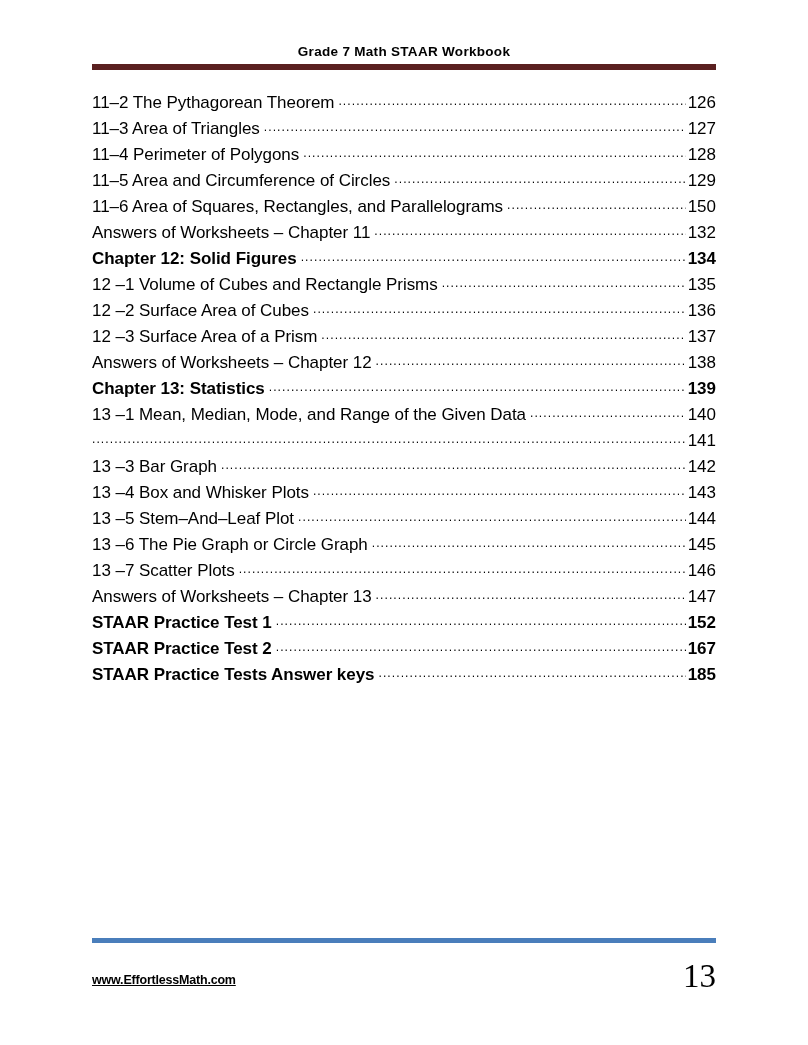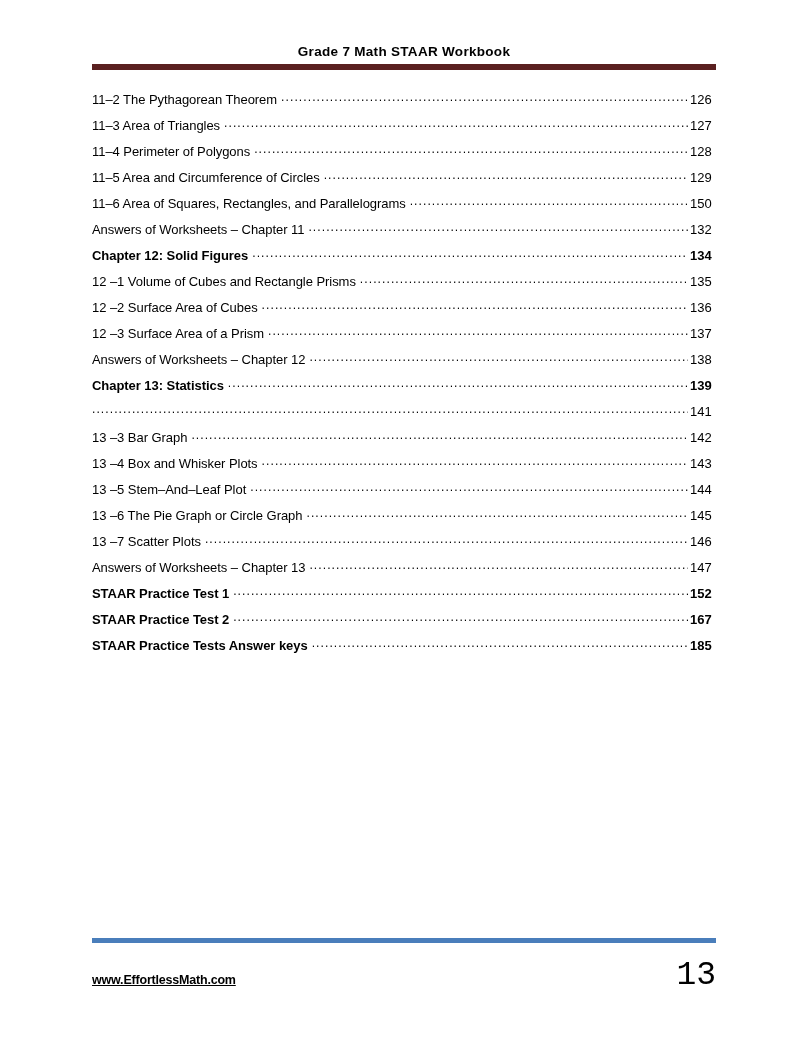--- a/index.html
+++ b/index.html
@@ -53,21 +53,21 @@
     position: absolute;
     left: 92px;
     top: 91px;
     width: 624px;
   }
 
   .toc-row {
     display: flex;
     align-items: baseline;
     height: 26px;
-    font-size: 13px;
+    font-size: 17px;
     color: #000000;
     white-space: nowrap;
     overflow: hidden;
   }
 
   .toc-row.bold .toc-label,
   .toc-row.bold .toc-page {
     font-weight: bold;
   }
 
@@ -128,21 +128,21 @@
   .footer-site {
     font-size: 12.5px;
     font-weight: bold;
     color: #000000;
     letter-spacing: -0.2px;
     padding-bottom: 6px;
     text-decoration: underline;
   }
 
   .footer-pagenum {
-    font-family: Liberation Mono, monospace;
+    font-family: Liberation Serif, serif;
     font-size: 33px;
     font-weight: normal;
     color: #000000;
     line-height: 34px;
   }
 </style>
 </head>
 <body>
 
 <div class="page">
@@ -205,20 +205,25 @@
       </div>
       <div class="toc-row">
         <span class="toc-label">Answers of Worksheets – Chapter 12</span>
         <span class="toc-leader"></span>
         <span class="toc-page">138</span>
       </div>
       <div class="toc-row bold">
         <span class="toc-label">Chapter 13: Statistics</span>
         <span class="toc-leader"></span>
         <span class="toc-page">139</span>
+      </div>
+      <div class="toc-row">
+        <span class="toc-label">13 –1 Mean, Median, Mode, and Range of the Given Data</span>
+        <span class="toc-leader"></span>
+        <span class="toc-page">140</span>
       </div>
       <div class="toc-row">
         <span class="toc-leader"></span>
         <span class="toc-page">141</span>
       </div>
       <div class="toc-row">
         <span class="toc-label">13 –3 Bar Graph</span>
         <span class="toc-leader"></span>
         <span class="toc-page">142</span>
       </div>

